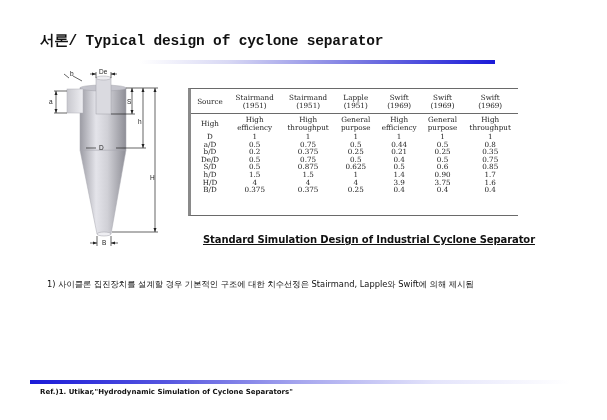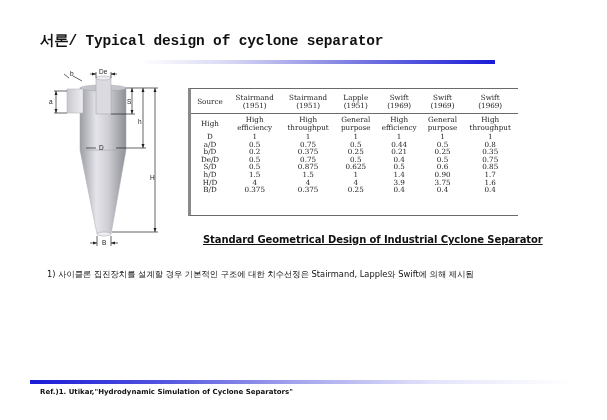--- a/index.html
+++ b/index.html
@@ -16,21 +16,21 @@
                 border-left:3px solid #8a8a8a; border-top:1px solid #6a6a6a; border-bottom:1px solid #6a6a6a;
                 box-sizing:border-box; }
   table { border-collapse:collapse; width:100%;
           font-family:"DejaVu Serif", "Liberation Serif", serif; font-size:7.2px; color:#222; }
   th, td { text-align:center; padding:0; line-height:7.6px; font-weight:normal; }
   thead tr th { padding-top:5px; padding-bottom:3px; line-height:8px; border-bottom:1px solid #6a6a6a; }
   tr.duty td { padding-top:2px; padding-bottom:1px; line-height:8px; }
   td.rowlabel, th.rowlabel { width:38px;margin-left:43px; }
   .caption { position:absolute; left:203px; top:234px; font-size:10px; font-weight:bold;
              text-decoration:underline; white-space:nowrap; letter-spacing:-0.1px; }
-  .notes { position:absolute; left:47px; top:268px; width:520px; font-size:8.3px; color:#111; }
+  .notes { position:absolute; left:47px; top:278px; width:520px; font-size:8.3px; color:#111; }
   .note { margin:0 0 7px 0; line-height:13px; }
   .note b { font-weight:bold; }
   .ref { position:absolute; left:40px; top:388px; font-size:7px; font-weight:bold; white-space:nowrap; color:#111; }
 </style>
 </head>
 <body>
 
 <div class="title">서론/ Typical design of cyclone separator</div>
 <div class="top-bar"></div>
 
@@ -212,20 +212,20 @@
           <td>0.375</td>
           <td>0.25</td>
           <td>0.4</td>
           <td>0.4</td>
           <td>0.4</td>
       </tr>
     </tbody>
   </table>
 </div>
 
-<div class="caption">Standard Geometrical Design of Industrial Cyclone Separator</div>
+<div class="caption">Standard Simulation Design of Industrial Cyclone Separator</div>
 
 <div class="notes">
   <p class="note">1) 사이클론 집진장치를 설계할 경우 기본적인 구조에 대한 치수선정은 Stairmand, Lapple와 Swift에 의해 제시됨</p>
 </div>
 
 <div class="bottom-bar"></div>
 <div class="ref">Ref.)1. Utikar,"Hydrodynamic  Simulation  of  Cyclone  Separators"</div>
 
 </body></html>

